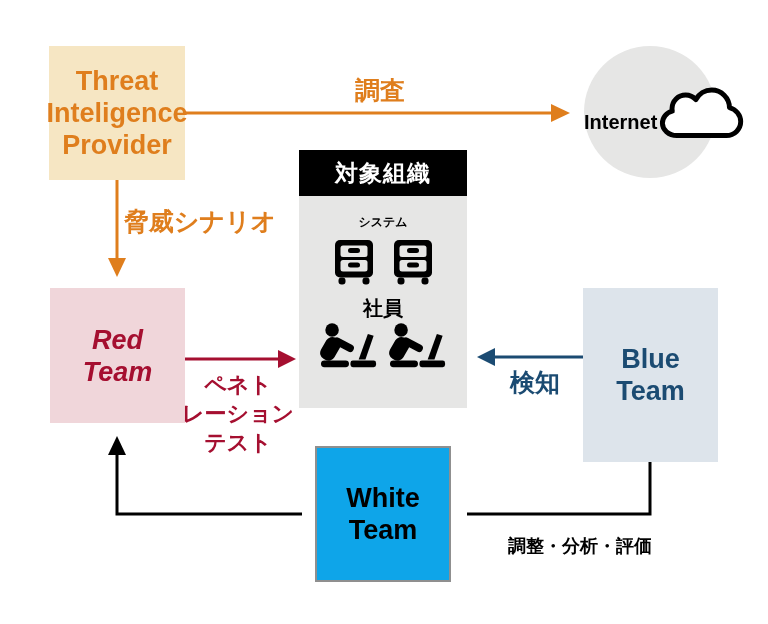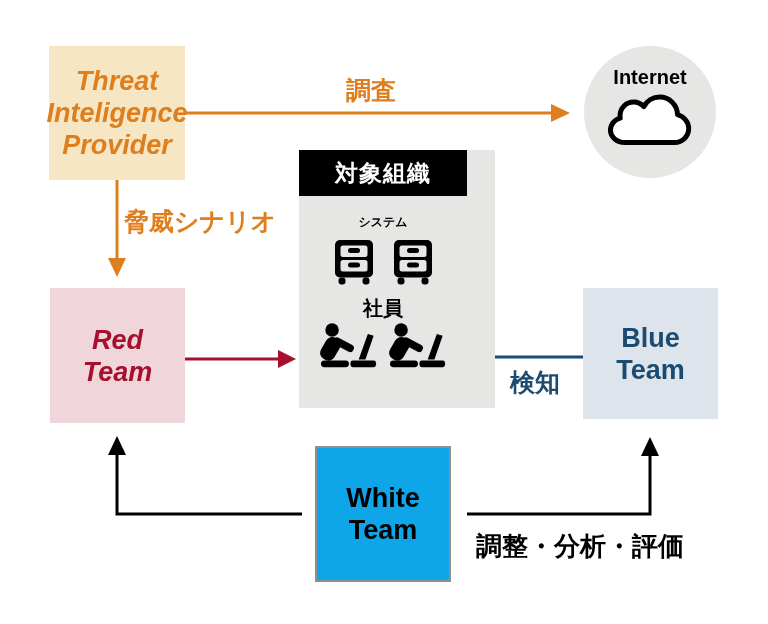--- a/index.html
+++ b/index.html
@@ -24,48 +24,48 @@
   .fill-red      { fill: var(--red); stroke: none; }
   .stroke-blue   { stroke: var(--blue); stroke-width: 3; fill: none; }
   .fill-blue     { fill: var(--blue); stroke: none; }
   .stroke-black  { stroke: var(--ink); stroke-width: 3; fill: none; }
   .fill-black    { fill: var(--ink); stroke: none; }
 
   
   .tip-box {
     left: 49px; top: 46px; width: 136px; height: 134px;
     background: var(--tip-bg); color: var(--orange);
-    font-size: 27px; line-height: 32px; font-style: italic;
+    font-size: 27px; line-height: 32px;
   }
   .red-box {
     left: 50px; top: 288px; width: 135px; height: 135px;
     background: var(--red-bg); color: var(--red);
     font-size: 27px; line-height: 32px; font-style: italic;
   }
   .blue-box {
-    left: 583px; top: 288px; width: 135px; height: 131px;
+    left: 583px; top: 288px; width: 135px; height: 174px;
     background: var(--blue-bg); color: var(--blue);
     font-size: 27px; line-height: 32px;
   }
   .white-box {
     left: 315px; top: 446px; width: 136px; height: 136px;
     background: #0ea5e9; border: 2px solid var(--white-border);
     box-sizing: border-box; color: var(--ink);
     font-size: 27px; line-height: 32px;
   }
   .internet-node {
     left: 584px; top: 46px; width: 132px; height: 132px;
     background: var(--gray-bg); border-radius: 50%;
-    display: flex; flex-direction: column; align-items: center;
+    display: flex; flex-direction: row; align-items: center;
   }
   .internet-label { margin-top: 19px; font-size: 20px; color: var(--ink); line-height: 24px; }
   .cloud-wrap { margin-top: 2px; width: 90px; height: 58px; }
 
   .target-box {
-    left: 299px; top: 150px; width: 196px; height: 258px;
+    left: 299px; top: 150px; width: 168px; height: 258px;
     background: var(--gray-bg);
   }
   .target-header {
     position: absolute; left: 0; top: 0; width: 168px; height: 46px;
     background: var(--ink); color: #ffffff;
     display: flex; align-items: center; justify-content: center;
     font-size: 23px; letter-spacing: 1px;
   }
   .target-body {
     position: absolute; left: 0; top: 46px; width: 168px; height: 212px;
@@ -73,26 +73,26 @@
   }
   .sys-label { margin-top: 14px; font-size: 12px; color: var(--ink); line-height: 24px; }
   .cab-row { margin-top: 5px; display: flex; gap: 19px; }
   .cab-row svg { width: 40px; height: 46px; }
   .emp-label { margin-top: 11px; font-size: 20px; color: var(--ink); line-height: 24px; }
   .ppl-row { margin-top: 3px; display: flex; gap: 11px; }
   .ppl-row svg { width: 58px; height: 45px; }
 
   
   .edge-label { position: absolute; text-align: center; line-height: 28px; }
-  .survey-label     { left: 319px; top: 76px;  width: 104px; font-size: 25px; color: var(--orange); }
+  .survey-label     { left: 328px; top: 76px;  width: 104px; font-size: 25px; color: var(--orange); }
   .threat-label     { left: 120px; top: 208px; width: 160px; font-size: 25px; color: var(--orange); font-family: Liberation Serif, serif; }
   .pentest-label    { left: 177px; top: 370px; width: 122px; font-size: 22px; line-height: 29px; color: var(--red); }
   .detection-label  { left: 485px; top: 368px; width: 100px; font-size: 25px; color: var(--blue); text-align: center; }
   .adjust-left-label  { left: 158px; top: 532px; width: 110px; font-size: 25px; color: var(--ink); }
-  .adjust-right-label { left: 468px; top: 532px; width: 224px; font-size: 26px; color: var(--ink); }
+  .adjust-right-label { left: 468px; top: 532px; width: 224px; font-size: 18px; color: var(--ink); }
 
   .icon-black { fill: var(--ink); }
   .drawer-fill { fill: var(--gray-bg); }
 </style>
 </head>
 <body>
 
 <div class="canvas">
 
   <svg class="overlay">
@@ -193,16 +193,19 @@
 Team</span>
   </div>
 
   <div class="abs white-box center-text">
     <span class="pre">White
 Team</span>
   </div>
 
   <div class="edge-label survey-label">調査</div>
   <div class="edge-label threat-label">脅威シナリオ</div>
+  <div class="edge-label pentest-label pre">ペネト
+レーション
+テスト</div>
   <div class="edge-label detection-label">検知</div>
   <div class="edge-label adjust-right-label">調整・分析・評価</div>
 
 </div>
 
 </body></html>

